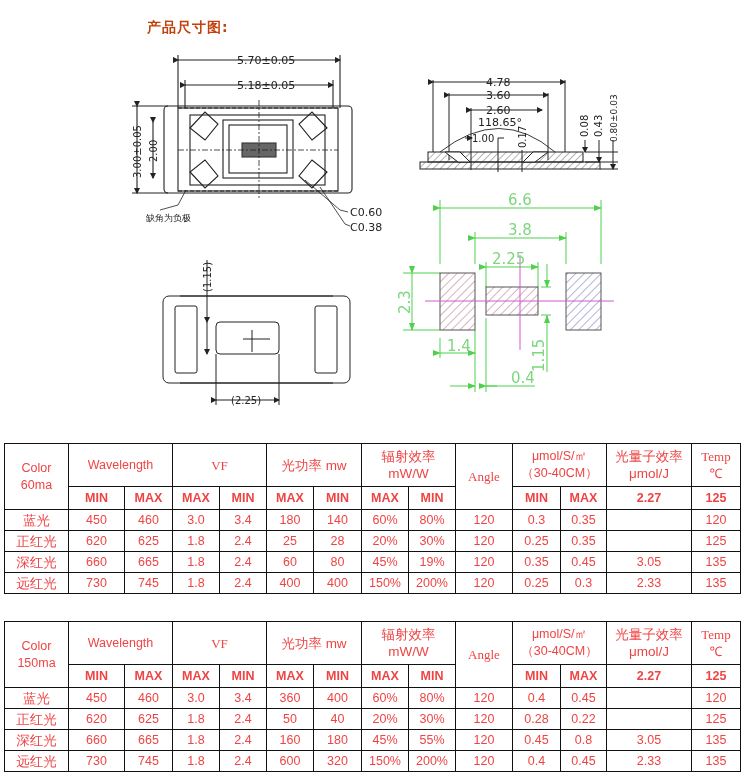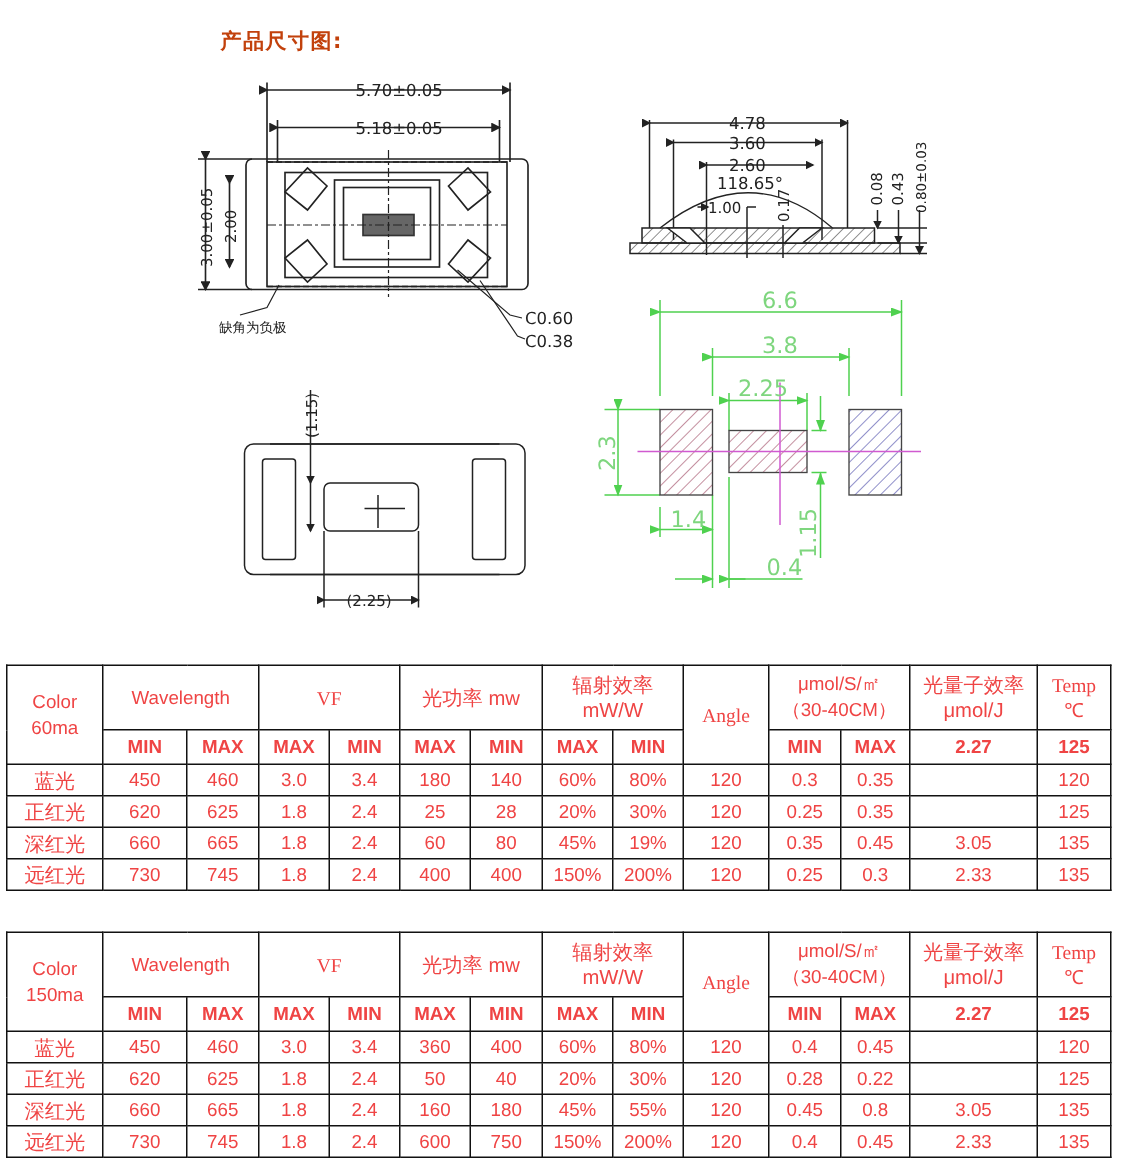--- a/index.html
+++ b/index.html
@@ -383,21 +383,21 @@
         <td>3.05</td>
         <td>135</td>
   </tr>
   <tr class="r">
     <td class="cn">远红光</td>
     <td>730</td>
         <td>745</td>
         <td>1.8</td>
         <td>2.4</td>
         <td>600</td>
-        <td>750</td>
+        <td>320</td>
         <td>150%</td>
         <td>200%</td>
         <td>120</td>
         <td>0.4</td>
         <td>0.45</td>
         <td>2.33</td>
         <td>135</td>
   </tr>
 </tbody>
   </table>

